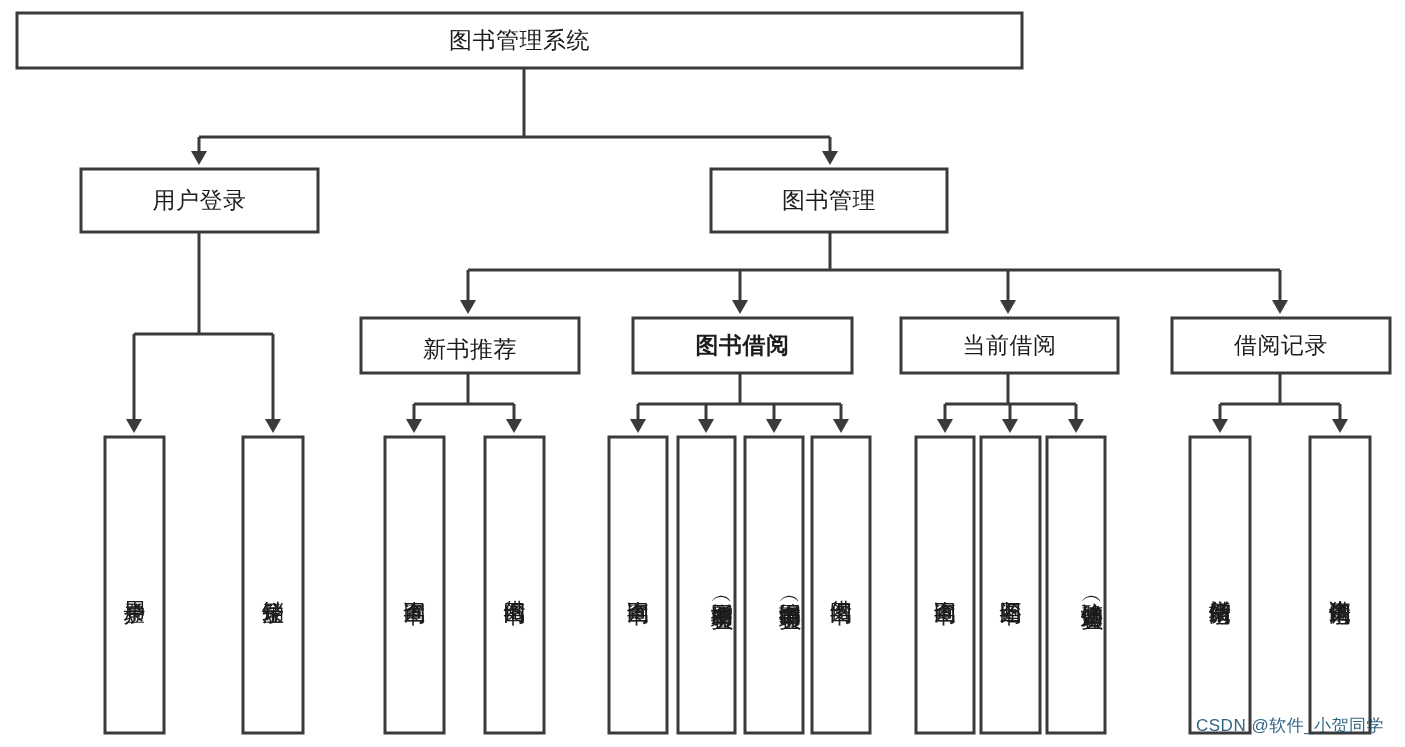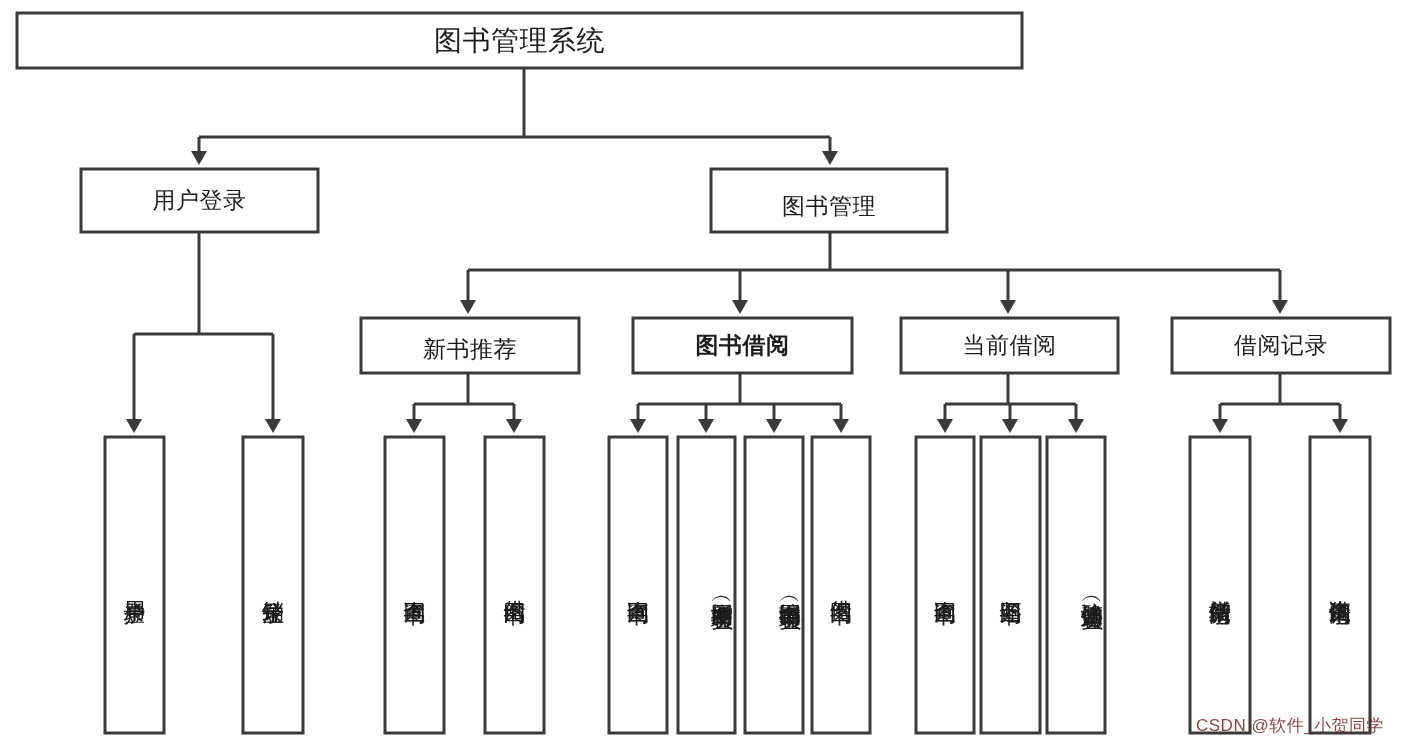--- a/index.html
+++ b/index.html
@@ -64,21 +64,21 @@
     letter-spacing: 1px;
     writing-mode: vertical-rl;
     text-orientation: upright;
     pointer-events: none;
   }
   .watermark {
     position: absolute;
     left: 1196px;
     top: 714px;
     font-size: 17px;
-    color: #7f1d1d;
+    color: #0c4a6e;
     letter-spacing: 0.5px;
     white-space: nowrap;
     opacity: 0.85;
   }
 </style>
 </head>
 <body>
 
 <div id="diagram-root">
 
@@ -151,24 +151,24 @@
     <path class="conn" d="M945,404 L945,420" marker-end="url(#arrow)"></path>
     <path class="conn" d="M1010,404 L1010,420" marker-end="url(#arrow)"></path>
     <path class="conn" d="M1076,404 L1076,420" marker-end="url(#arrow)"></path>
 
     <path class="conn" d="M1280,373 L1280,404"></path>
     <path class="conn" d="M1220,404 L1340,404"></path>
     <path class="conn" d="M1220,404 L1220,420" marker-end="url(#arrow)"></path>
     <path class="conn" d="M1340,404 L1340,420" marker-end="url(#arrow)"></path>
   </svg>
 
-  <div class="node-label-h" style="left:17px; top:13px; width:1005px; height:55px; font-size:28px;">图书管理系统</div>
+  <div class="node-label-h" style="left:17px; top:13px; width:1005px; height:55px; font-size:23px;">图书管理系统</div>
 
   <div class="node-label-h" style="left:81px; top:169px; width:237px; height:63px;">用户登录</div>
-  <div class="node-label-h" style="left:711px; top:175px; width:236px; height:63px;">图书管理</div>
+  <div class="node-label-h" style="left:711px; top:169px; width:236px; height:63px;">图书管理</div>
 
   <div class="node-label-h" style="left:361px; top:318px; width:218px; height:63px;">新书推荐</div>
   <div class="node-label-h" style="left:633px; top:318px; width:219px; height:55px;font-weight:bold;">图书借阅</div>
   <div class="node-label-h" style="left:1172px; top:318px; width:218px; height:55px;">借阅记录</div>
   <div class="node-label-h" style="left:901px; top:318px; width:217px; height:55px;">当前借阅</div>
 
   <div class="node-label-v" style="left:105px; top:437px; width:59px; height:296px;">用户登录</div>
   <div class="node-label-v" style="left:243px; top:437px; width:60px; height:296px;">注销登录</div>
 
   <div class="node-label-v" style="left:385px; top:437px; width:59px; height:296px;">查询图书</div>

